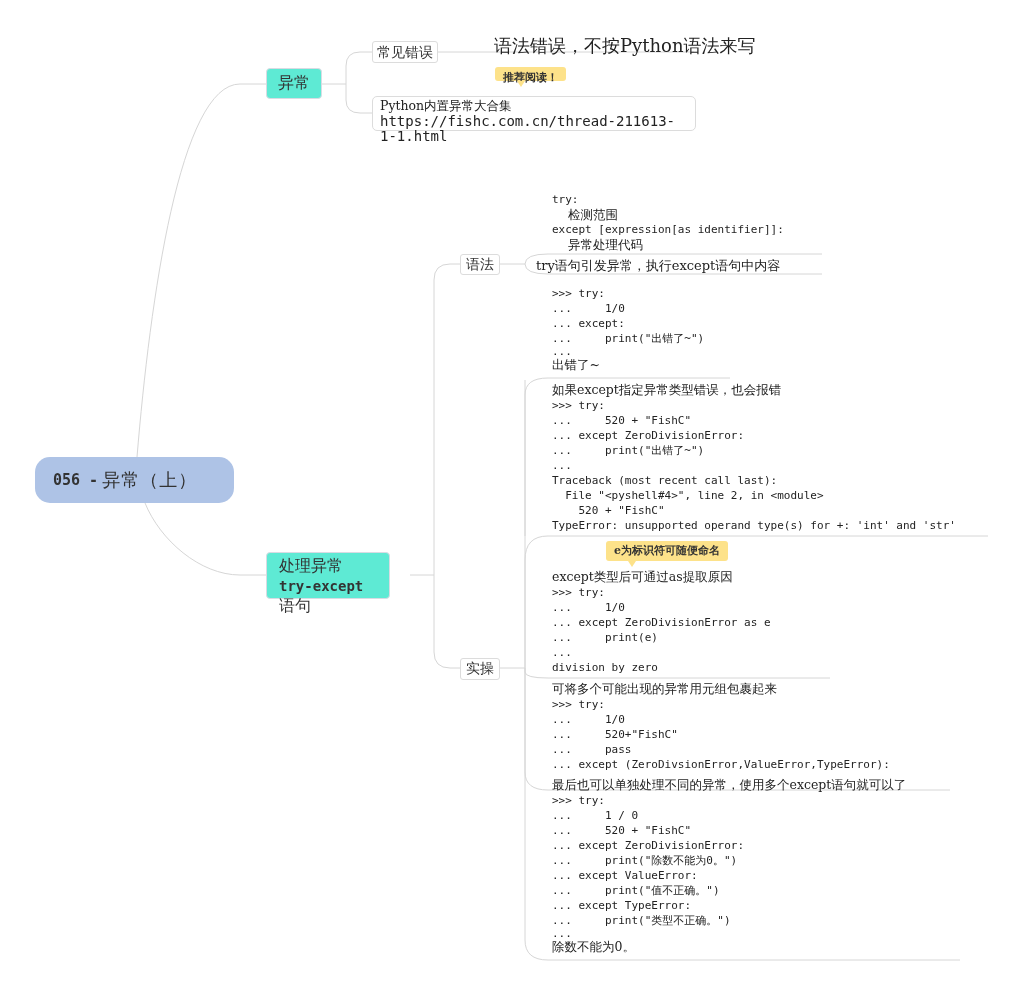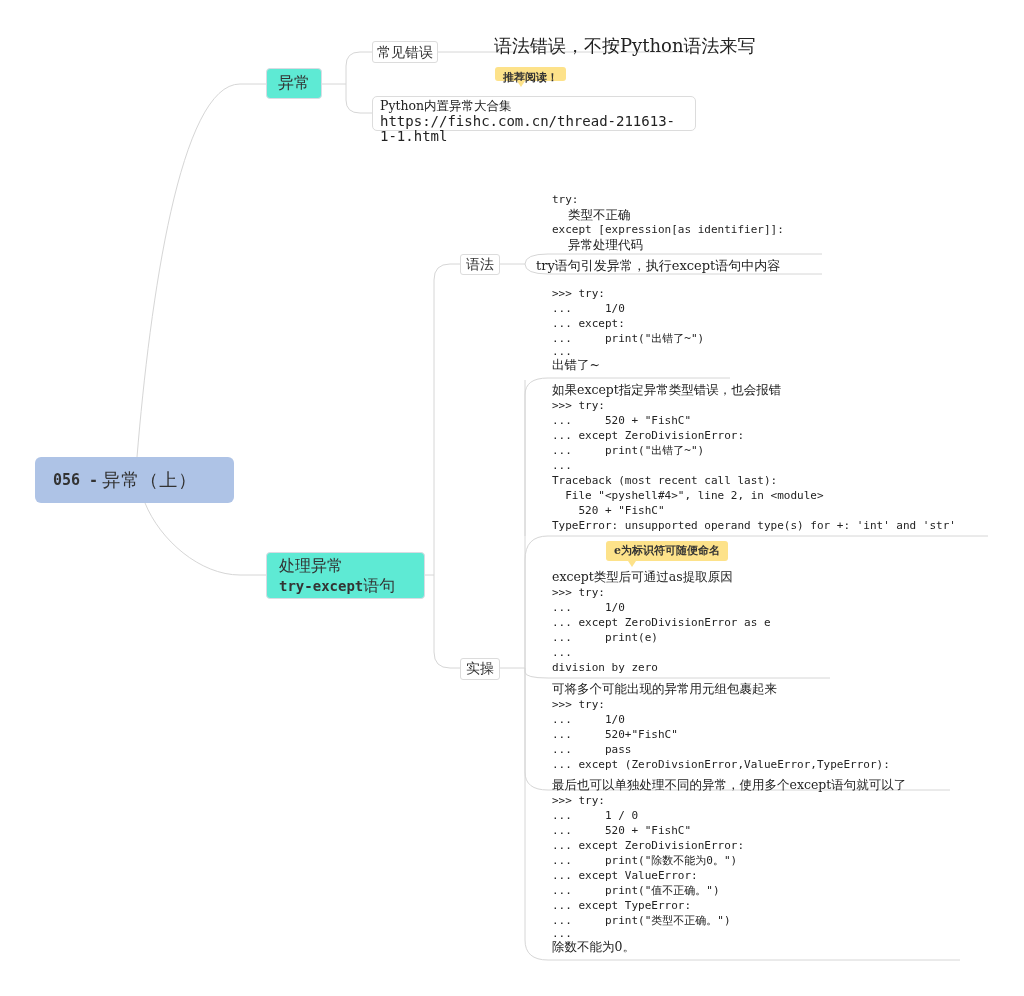--- a/index.html
+++ b/index.html
@@ -3,21 +3,21 @@
   <meta charset="utf-8">
   <style>
     html, body { margin: 0; padding: 0; background: #ffffff; }
     body { width: 1024px; height: 996px; position: relative; overflow: hidden;
            font-family: "DejaVu Serif", "Liberation Serif", serif; color: #222; }
     .abs { position: absolute; }
     svg.wires { position: absolute; left: 0; top: 0; width: 1024px; height: 996px; pointer-events: none; }
     svg.wires path { fill: none; stroke: #d6d6d6; stroke-width: 1; }
 
     .root { left: 35px; top: 457px; width: 199px; height: 46px; background: #aec3e6;
-            border-radius: 6px; box-sizing: border-box; display: flex; align-items: center;
+            border-radius: 15px; box-sizing: border-box; display: flex; align-items: center;
             padding-left: 18px; font-size: 18px; color: #333; }
     .root .num { font-family: "DejaVu Sans Mono", monospace; font-weight: bold; font-size: 15px; }
     .root .cn { margin-left: 4px; letter-spacing: 1px; }
 
     .branch { background: #5eead4; border: 1px solid #d9dbe3; border-radius: 4px; box-sizing: border-box;
               font-size: 16px; color: #333; }
     .sub { background: #fff; border: 1px solid #dcdcdc; border-radius: 3px; box-sizing: border-box;
            font-size: 14px; color: #333; text-align: center; }
     .leaf-box { background: #fff; border: 1px solid #dcdcdc; border-radius: 5px; box-sizing: border-box;
                 font-size: 12px; color: #222; }
@@ -81,34 +81,34 @@
 
 <div class="abs note" style="left:495px; top:67px; height:14px; line-height:15px;">
   <span>推荐阅读！</span>
 </div>
 
 <div class="abs leaf-box" style="left:372px; top:96px; width:324px; height:35px; padding:1px 7px;">
   <div class="line" style="font-size:12.5px; line-height:16px;">Python内置异常大合集</div>
   <div class="line mono" style="font-size:14px; line-height:15px;">https://fishc.com.cn/thread-211613-1-1.html</div>
 </div>
 
-<div class="abs branch" style="left:266px; top:552px; width:159px; height:47px; padding:3px 12px; line-height:20px;">
+<div class="abs branch" style="left:266px; top:552px; width:124px; height:47px; padding:3px 12px; line-height:20px;">
   <div>处理异常</div>
   <div>
     <span class="mono" style="font-weight:bold; font-size:14px;">try-except</span><span>语句</span>
   </div>
 </div>
 
 <div class="abs sub" style="left:460px; top:254px; width:40px; height:21px; line-height:19px;">
   <span>语法</span>
 </div>
 
 <div class="abs" style="left:552px; top:192px;">
   <div class="code">try:</div>
-  <div class="cnline">    类型不正确</div>
+  <div class="cnline">    检测范围</div>
   <div class="code">except [expression[as identifier]]:</div>
   <div class="cnline">    异常处理代码</div>
 </div>
 <div class="abs" style="left:536px; top:257px; font-size:13px; white-space:nowrap;">
   <span>try语句引发异常，执行except语句中内容</span>
 </div>
 
 <div class="abs sub" style="left:460px; top:658px; width:40px; height:22px; line-height:19px;">
   <span>实操</span>
 </div>

